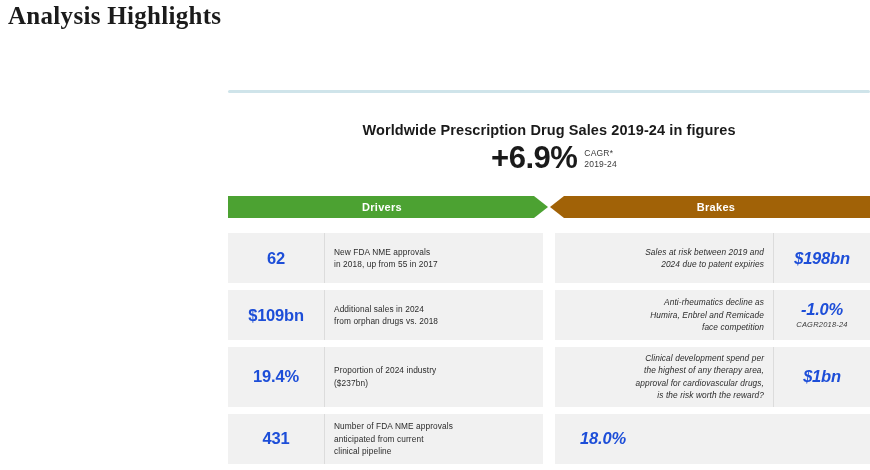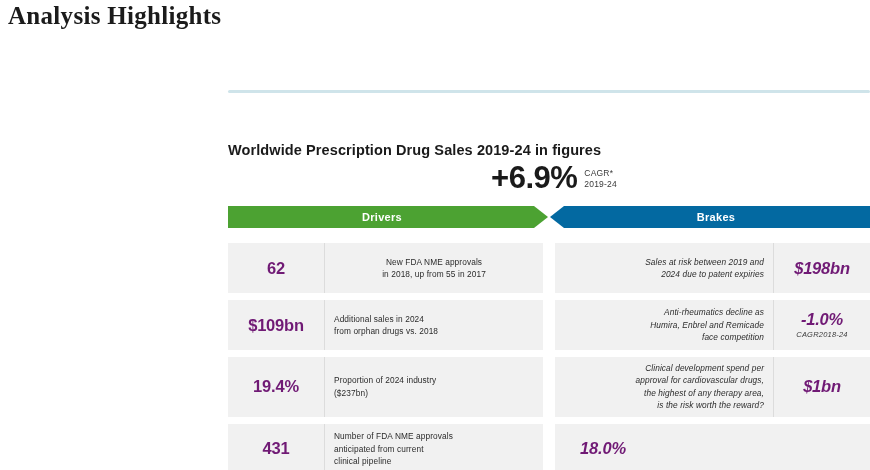--- a/index.html
+++ b/index.html
@@ -38,21 +38,22 @@
   }
 
   .top-rule {
     width: 100%;
     height: 3px;
     background: #cfe4ea;
     border-radius: 2px;
   }
 
   .chart-title {
-    margin-top: 49px;
+    margin-top: 29px;
+    text-align: center;
     font-size: 14.5px;
     font-weight: bold;
     color: #1a1a1a;
     letter-spacing: 0.1px;
     white-space: nowrap;
   }
 
   .cagr-line {
     margin-top: 4px;
     display: flex;
@@ -74,21 +75,21 @@
     justify-content: flex-end;
     padding-top: 6px;
     font-size: 8.5px;
     color: #3a3a3a;
     line-height: 1.35;
     letter-spacing: 0.2px;
   }
 
   
   .bars {
-    margin-top: 13px;
+    margin-top: 23px;
     display: flex;
     align-items: stretch;
     height: 30px;
     position: relative;
   }
   .bar {
     flex: 1 1 0;
     position: relative;
     display: flex;
     align-items: center;
@@ -103,21 +104,21 @@
     color: #ffffff;
     letter-spacing: 0.3px;
   }
   .bar-drivers {
     background: #4ca232;
     clip-path: polygon(0 0, calc(100% - 14px) 0, 100% 50%, calc(100% - 14px) 100%, 0 100%);
     margin-right: 1px;
   }
   .bar-drivers span { padding-right: 12px; }
   .bar-brakes {
-    background: #0369a1;
+    background: #a16207;
     clip-path: polygon(14px 0, 100% 0, 100% 100%, 14px 100%, 0 50%);
     margin-left: 1px;
   }
   .bar-brakes span { padding-left: 12px; }
 
   
   .rows { margin-top: 7px; }
 
   .row {
     display: flex;
@@ -146,21 +147,21 @@
   }
   .figure-inner {
     display: flex;
     flex-direction: column;
     align-items: center;
     line-height: 1.15;
   }
   .figure-main {
     font-size: 16.5px;
     font-weight: bold;
-    color: #701a75;
+    color: #1d4ed8;
     letter-spacing: -0.2px;
     white-space: nowrap;
   }
   .figure-note {
     font-size: 7.5px;
     color: #3a3a3a;
     letter-spacing: 0.2px;
     margin-top: 2px;
   }
 
@@ -215,21 +216,21 @@
 
   <div class="rows">
       <div class="row">
         <div class="side side-left">
           <div class="figure">
             <div class="figure-inner">
               <div class="figure-main">62</div>
             </div>
           </div>
           <div class="desc">
-            <div style="width: 100%; text-align: center;">
+            <div style="width: 100%;">
               <span>New FDA NME approvals</span>
               <span>in 2018, up from 55 in 2017</span>
             </div>
           </div>
         </div>
         <div class="side side-right">
           <div class="desc">
             <div style="width: 100%;">
               <span>Sales at risk between 2019 and</span>
               <span>2024 due to patent expiries</span>
@@ -283,22 +284,22 @@
             <div style="width: 100%;">
               <span>Proportion of 2024 industry</span>
               <span>($237bn)</span>
             </div>
           </div>
         </div>
         <div class="side side-right">
           <div class="desc">
             <div style="width: 100%;">
               <span>Clinical development spend per</span>
+              <span>the highest of any therapy area,</span>
               <span>approval for cardiovascular drugs,</span>
-              <span>the highest of any therapy area,</span>
               <span>is the risk worth the reward?</span>
             </div>
           </div>
           <div class="figure">
             <div class="figure-inner">
               <div class="figure-main">$1bn</div>
             </div>
           </div>
         </div>
       </div>

